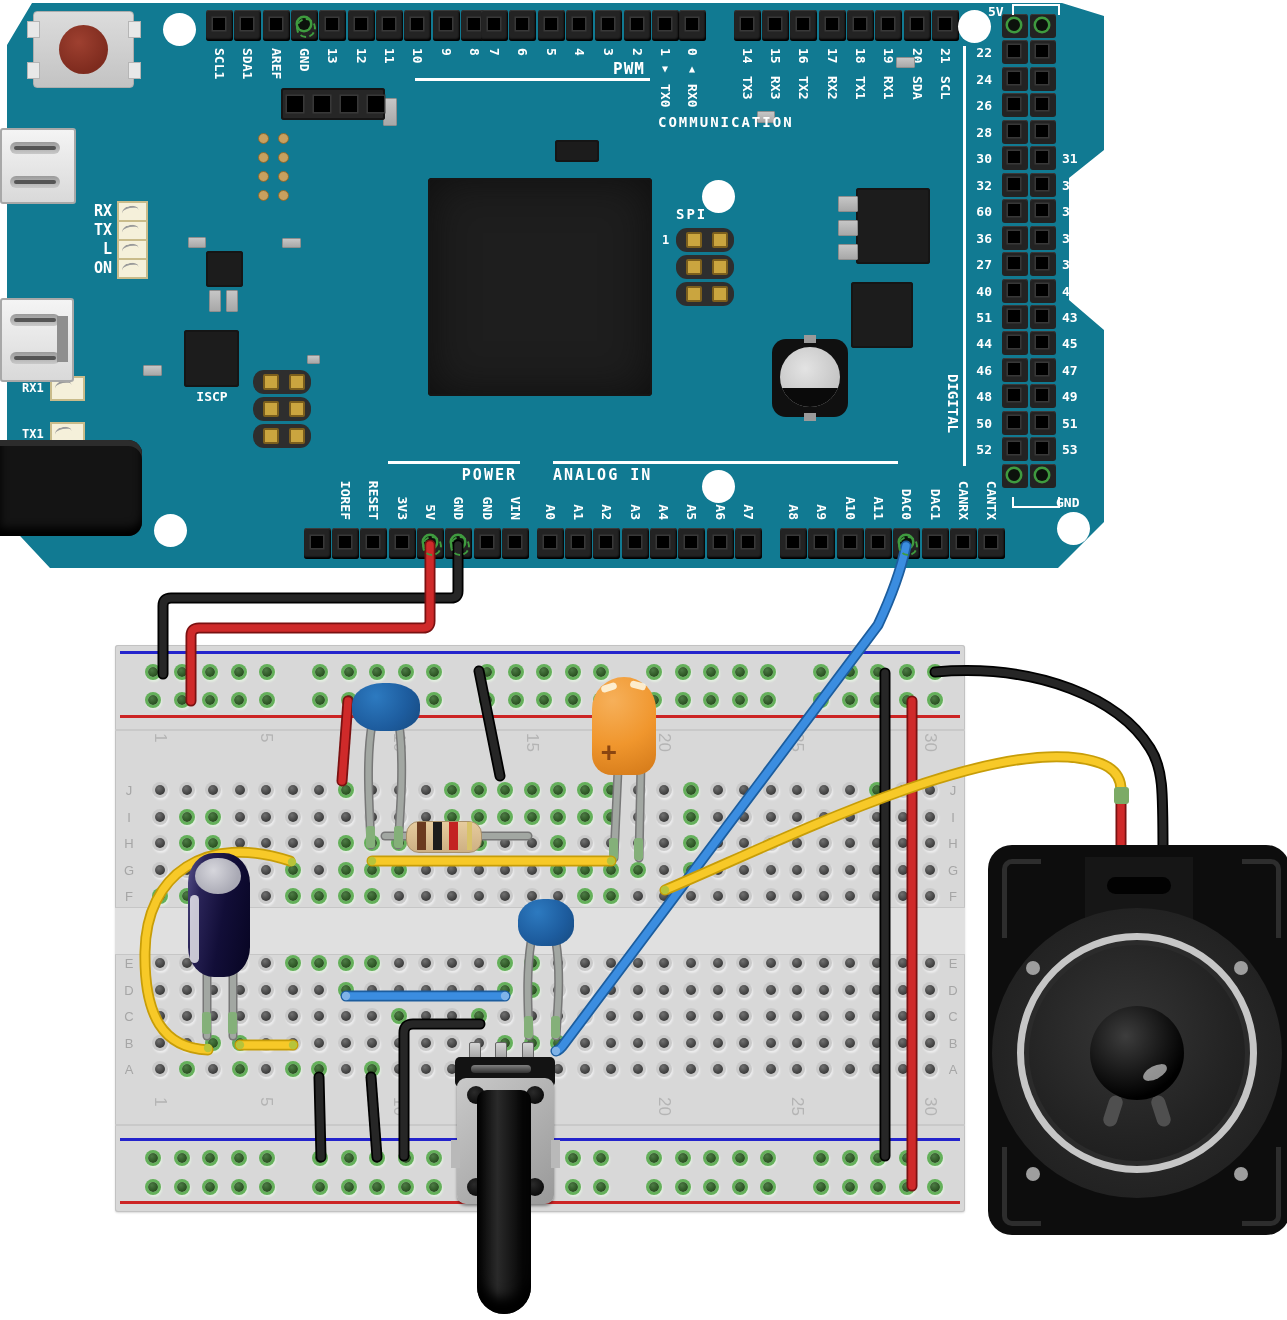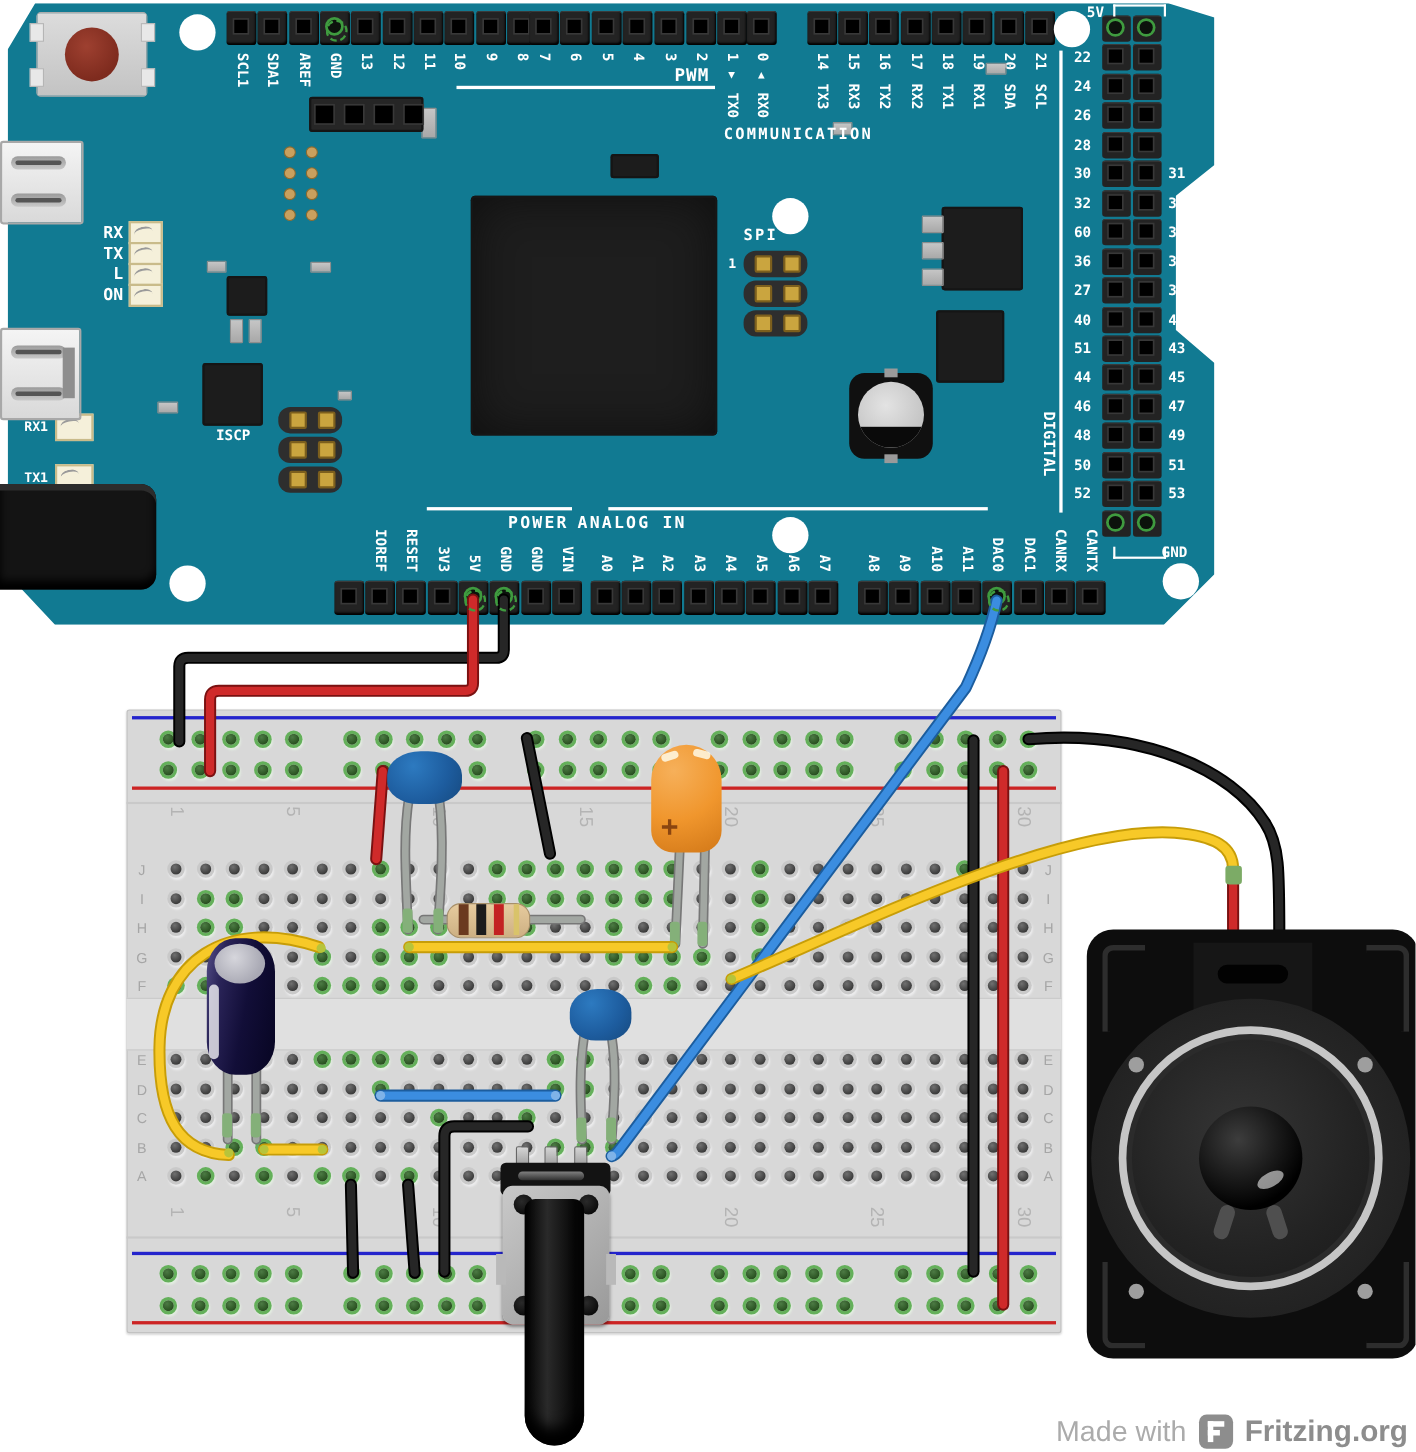--- a/index.html
+++ b/index.html
@@ -182,21 +182,21 @@
     <div class="brk bot" style="left:1012px;top:497px"></div>
 
     <div class="hlab" style="left:545px;top:59px;width:100px;text-align:right;font-size:16px;letter-spacing:1px">PWM</div>
     <div class="hlab" style="left:657px;top:63px;width:16px;text-align:center;font-size:10px">▼</div>
     <div class="hlab" style="left:684px;top:63px;width:16px;text-align:center;font-size:10px">▲</div>
     <div class="hlab" style="left:658px;top:114px;font-size:14px;letter-spacing:2px">COMMUNICATION</div>
     <div class="hlab" style="left:988px;top:4px">5V</div>
     <div class="hlab" style="left:1056px;top:495px">GND</div>
     <div class="vlabel" style="left:960px;top:374px;width:86px;font-size:14px">DIGITAL</div>
     <div class="hlab" style="left:420px;top:466px;width:97px;text-align:right;font-size:15px;letter-spacing:2px">POWER</div>
-    <div class="hlab" style="left:525px;top:466px;font-size:15px;letter-spacing:2px">ANALOG IN</div>
+    <div class="hlab" style="left:553px;top:466px;font-size:15px;letter-spacing:2px">ANALOG IN</div>
     <div class="hlab" style="left:180px;top:389px;width:64px;text-align:center">ISCP</div>
     <div class="hlab" style="left:676px;top:206px;font-size:14px;letter-spacing:2px">SPI</div>
     <div class="hlab" style="left:662px;top:233px;font-size:12px">1</div>
   <div class="pin" style="left: 205.5px; top: 10px;"></div>
       <div class="pin" style="left: 233.5px; top: 10px;"></div>
       <div class="pin" style="left: 262.5px; top: 10px;"></div>
       <div class="pin gpin" style="left: 290.5px; top: 10px;"></div>
       <div class="pin" style="left: 318.5px; top: 10px;"></div>
       <div class="pin" style="left: 347.5px; top: 10px;"></div>
       <div class="pin" style="left: 375.5px; top: 10px;"></div>
@@ -1019,26 +1019,17 @@
     <i class="sp-stub" style="left:166px;transform:rotate(-18deg)"></i>
     <div class="sp-dome">
         <i></i>
       </div>
     <i class="sp-screw" style="left:38px;top:116px"></i>
       <i class="sp-screw" style="left:246px;top:116px"></i>
     <i class="sp-screw" style="left:38px;top:322px"></i>
       <i class="sp-screw" style="left:246px;top:322px"></i>
   </div>
 
-  <div class="footer">
-    <span class="fz-made">Made with</span>
-    <span class="fz-icon">
-      <i style="left:8px;top:6px;width:15px;height:5px"></i>
-      <i style="left:8px;top:6px;width:5px;height:19px"></i>
-      <i style="left:8px;top:14px;width:11px;height:5px"></i>
-    </span>
-    <span class="fz-brand">Fritzing.org</span>
-  </div>
 <div class="gring" style="left: 422px; top: 536px;"></div>
     <div class="gring" style="left: 450px; top: 536px;"></div>
     <div class="gring" style="left: 898px; top: 536px;"></div>
     <div class="gring" style="left: 296px; top: 18px;"></div>
   </div>
 
 </body></html>

